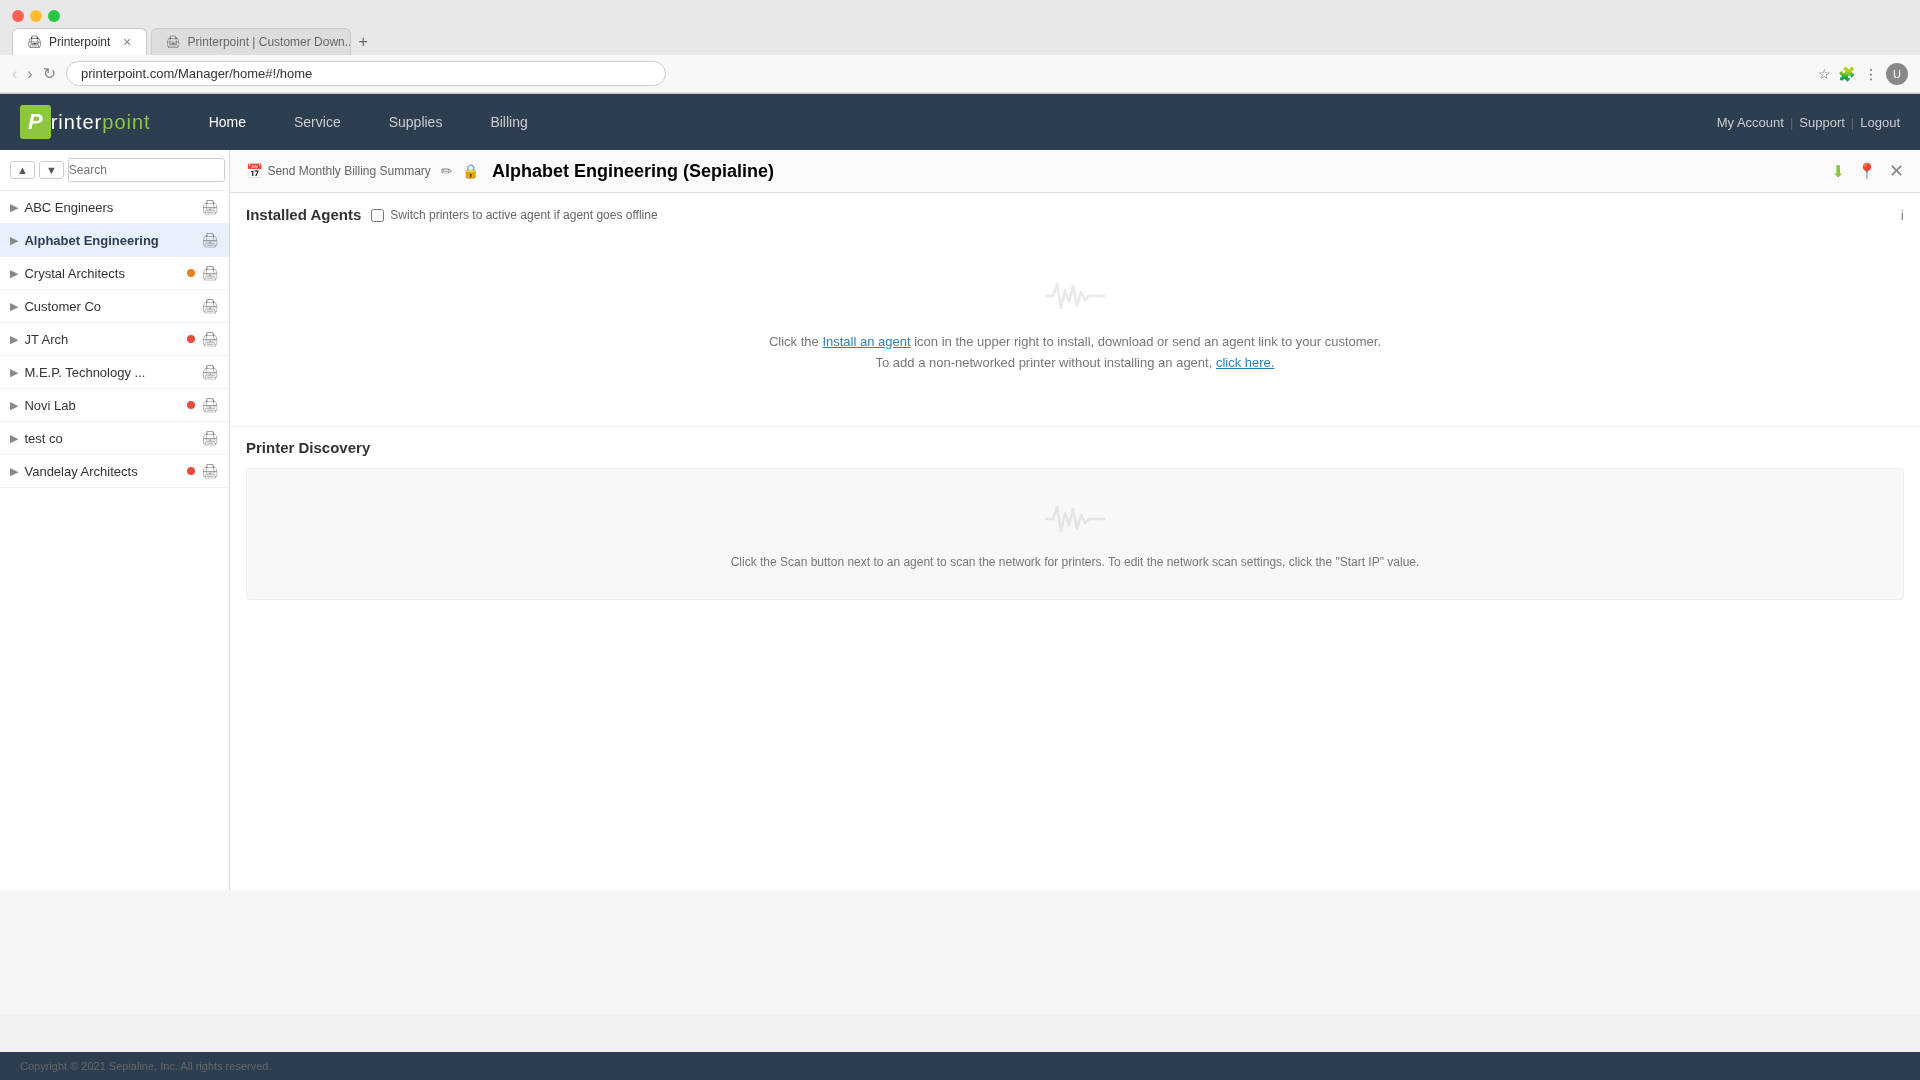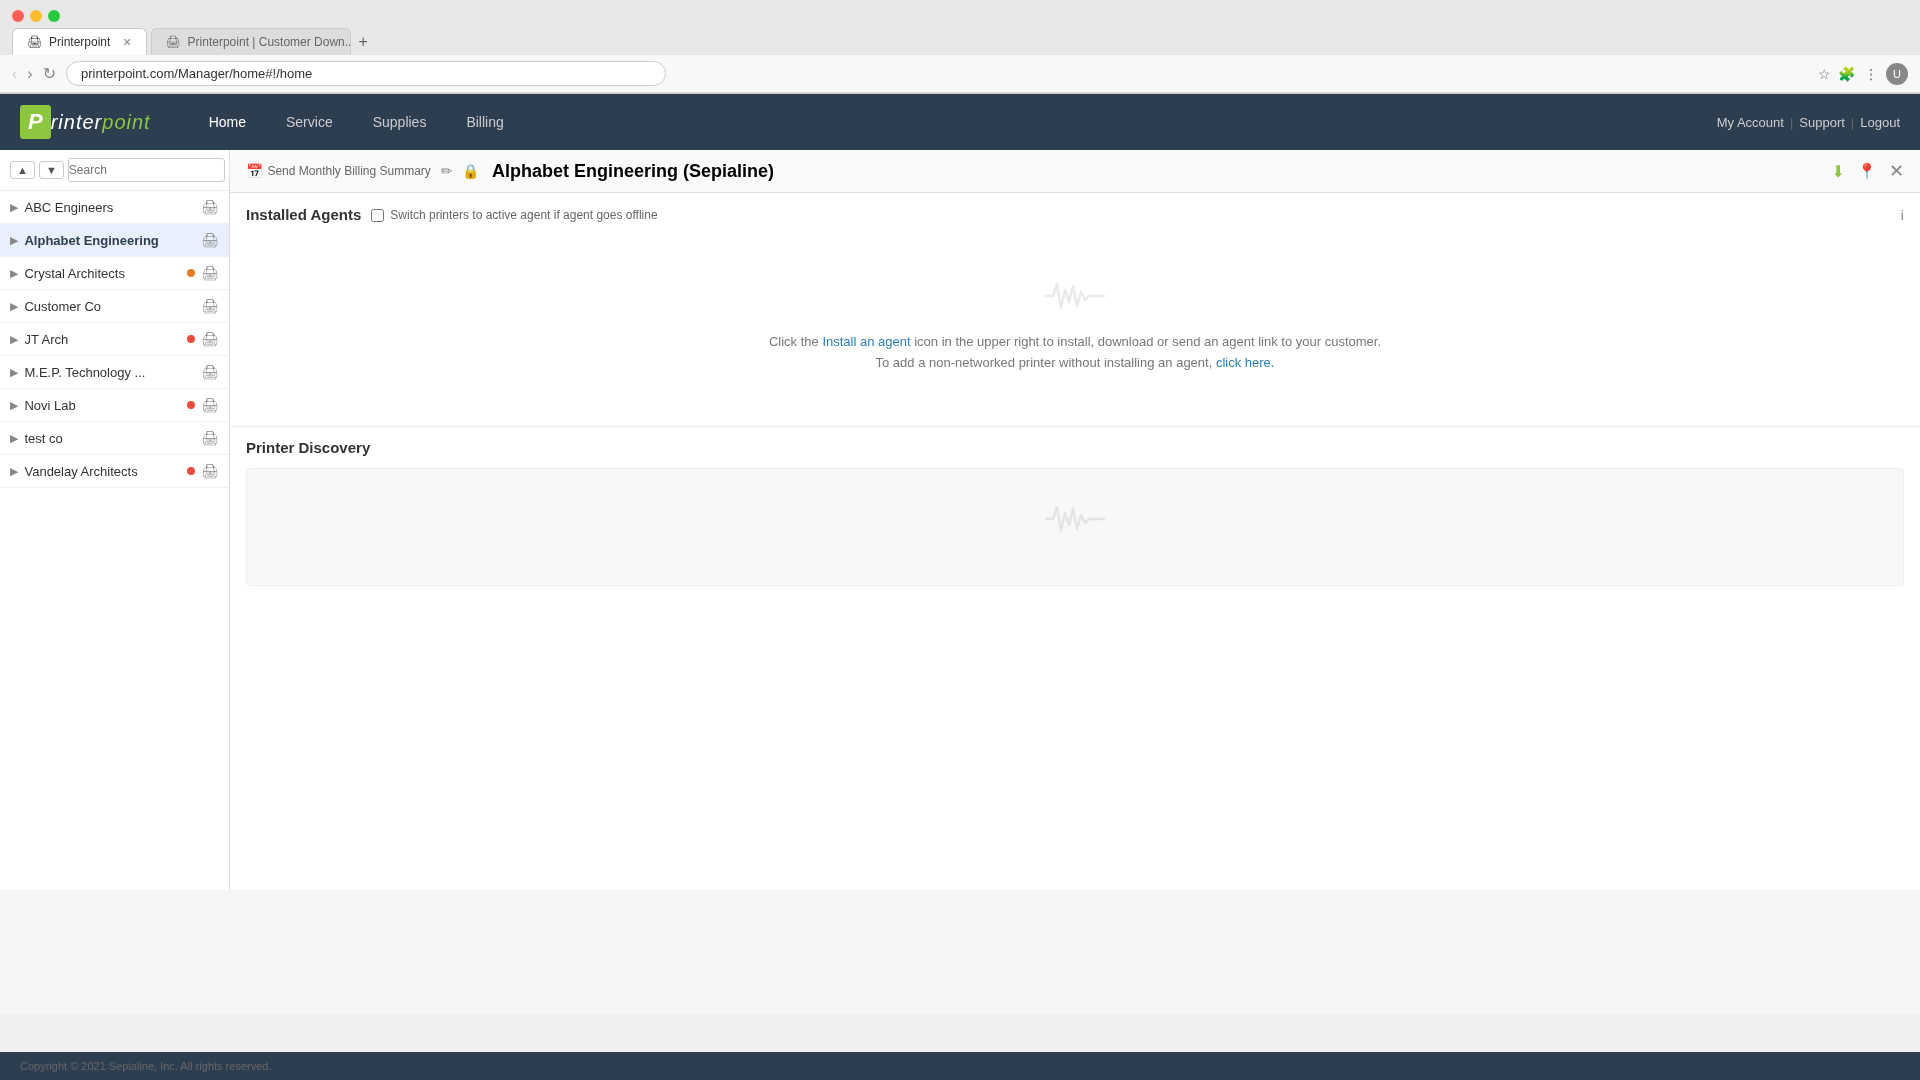--- a/index.html
+++ b/index.html
@@ -70,25 +70,25 @@
       display: flex; align-items: center; gap: 0;
       margin-right: 40px;
     }
     .logo-p {
       background: #8dc63f;
       color: #fff; font-weight: bold; font-size: 22px;
       padding: 4px 8px; border-radius: 3px;
       font-style: italic;
     }
     .logo-text {
-      color: #fff; font-size: 20px; font-weight: 300; letter-spacing: 1px; font-style: italic;
+      color: #fff; font-size: 20px; font-weight: 300; letter-spacing: 1px;
     }
     .logo-text span { color: #8dc63f; }
 
-    .main-nav { display: flex; align-items: center; gap: 4px; }
+    .main-nav { display: flex; align-items: center; gap: 12px; }
     .nav-item {
       color: #ccc; text-decoration: none; padding: 18px 18px;
       font-size: 14px; display: block; cursor: pointer;
     }
     .nav-item.active { color: #fff; }
 
     .header-right {
       margin-left: auto; display: flex; align-items: flex-start; gap: 6px; color: #ccc; font-size: 13px;
     }
     .header-link { color: #ccc; text-decoration: none; cursor: pointer; }
@@ -168,21 +168,21 @@
     .switch-label { font-size: 12px; color: #666; display: flex; align-items: flex-end; gap: 6px; }
     .switch-checkbox { cursor: pointer; }
     .section-info { margin-left: auto; color: #888; font-size: 14px; cursor: pointer; }
 
     .empty-state {
       display: flex; flex-direction: column; align-items: center;
       padding: 40px 20px;
       color: #bbb;
     }
     .empty-text { font-size: 13px; color: #777; text-align: center; line-height: 1.6; }
-    .empty-link { color: #2980b9; cursor: pointer; }
+    .empty-link { color: #2980b9; text-decoration: underline; cursor: pointer; }
 
     
     .discovery-section {
       padding: 12px 16px;
     }
     .discovery-title { font-size: 15px; font-weight: bold; color: #333; margin-bottom: 12px; }
     .discovery-empty {
       display: flex; flex-direction: column; align-items: center;
       padding: 30px 20px;
       background: #f8f8f8; border: 1px solid #eee; border-radius: 4px;
@@ -362,20 +362,21 @@
           </div>
         </div>
       </div>
 
       <div class="discovery-section">
         <div class="discovery-title">Printer Discovery</div>
         <div class="discovery-empty">
           <svg class="waveform-svg" viewBox="0 0 60 40" xmlns="http://www.w3.org/2000/svg">
             <polyline points="0,20 8,20 12,8 16,32 20,14 24,26 28,10 32,30 36,16 40,24 44,20 52,20 60,20" fill="none" stroke="#aaa" stroke-width="2.5" stroke-linecap="round" stroke-linejoin="round"></polyline>
           </svg>
+          <div class="discovery-text">Click the Scan button next to an agent to scan the network for printers. To edit the network scan settings, click the "Start IP" value.</div>
         </div>
       </div>
     </div>
   </div>
 </div>
 
 <div class="app-footer">
   <span>Copyright © 2021 Sepialine, Inc. All rights reserved.</span>
 </div>
 

